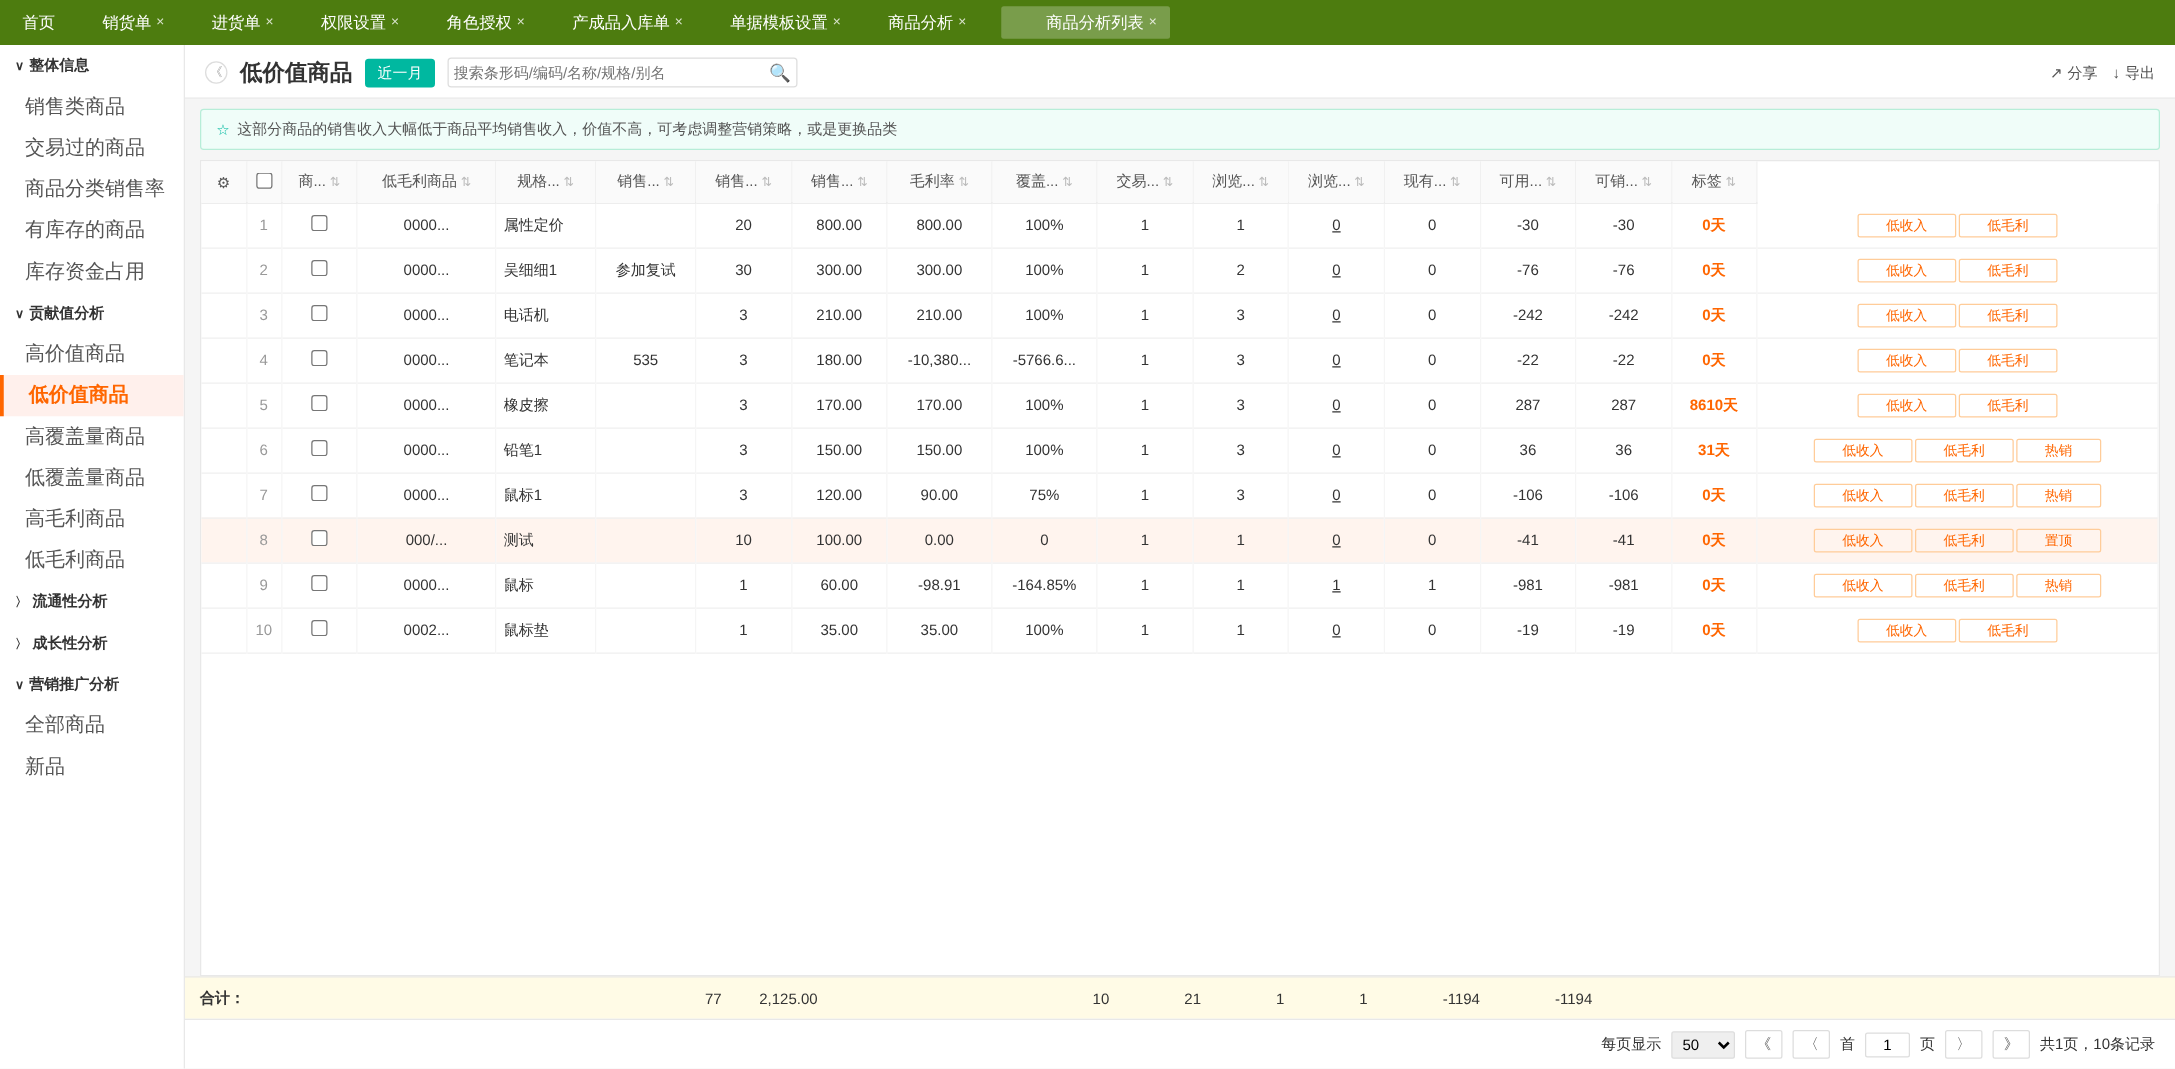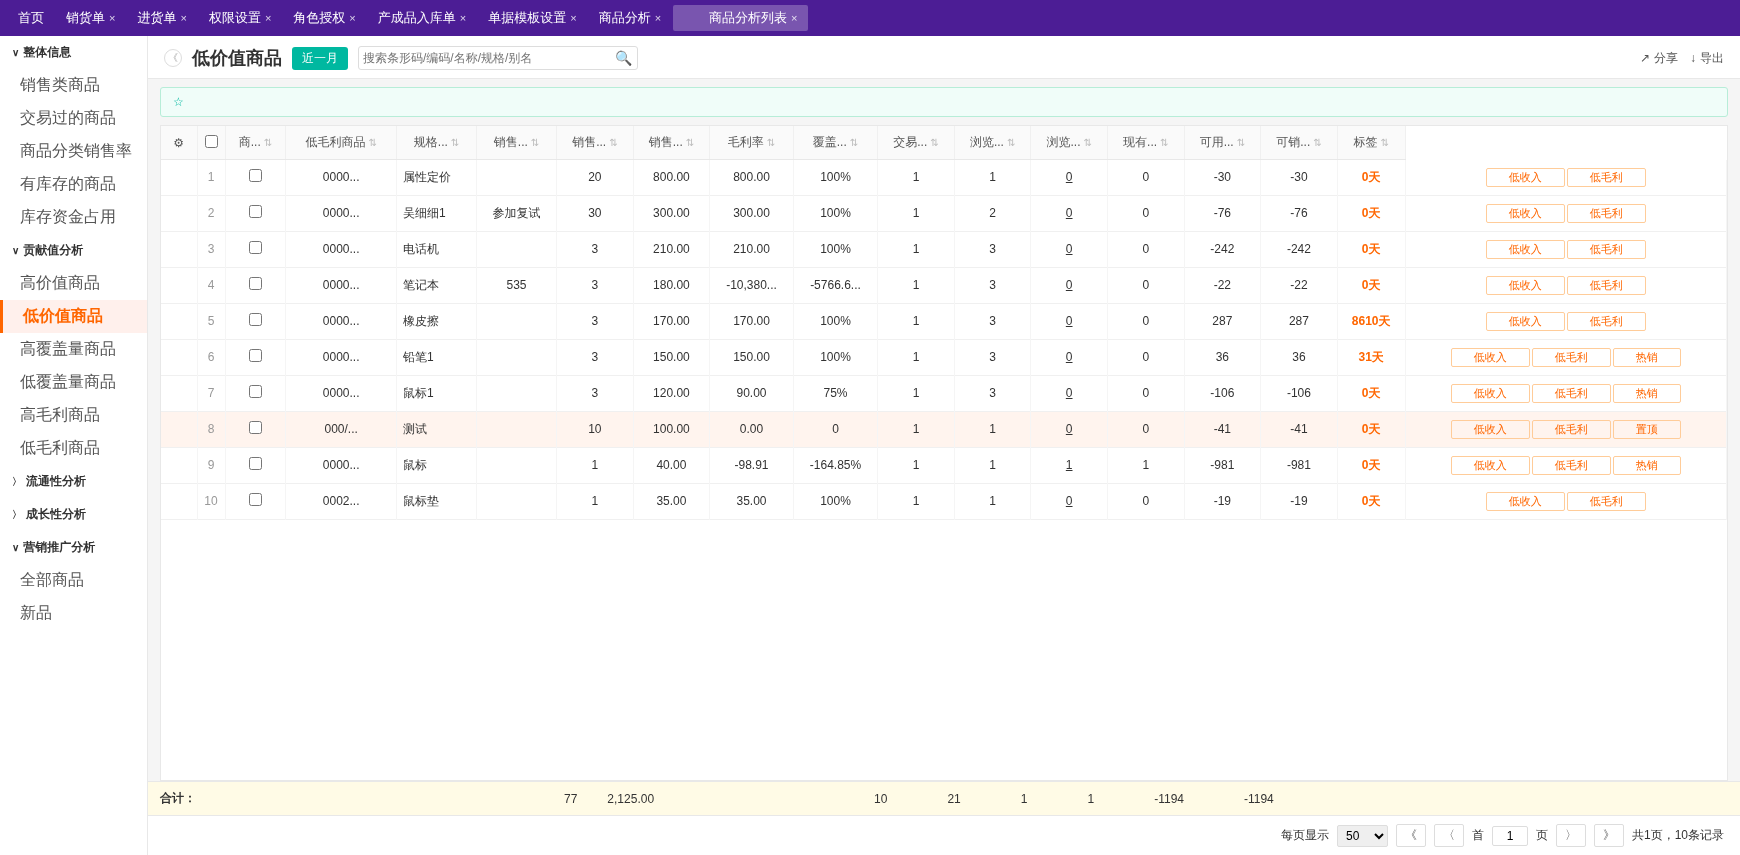--- a/index.html
+++ b/index.html
@@ -1,25 +1,25 @@
 <!DOCTYPE html>
 <html><head>
   <meta charset="utf-8">
   <style>
     * { box-sizing: border-box; margin: 0; padding: 0; }
     body { font-family: "Microsoft YaHei", Arial, sans-serif; font-size: 12px; background: #f5f5f5; color: #333; height: 855px; overflow: hidden; }
 
     
     .top-nav {
-      background: #4c1d95;
+      background: #4d7c0f;
       height: 36px;
       display: flex;
       align-items: center;
       padding: 0 8px;
-      gap: 2px;
+      gap: 18px;
     }
     .nav-item {
       color: #fff;
       padding: 4px 10px;
       cursor: pointer;
       white-space: nowrap;
       font-size: 13px;
       border-radius: 2px;
       display: flex;
       align-items: center;
@@ -391,20 +391,21 @@
         </div>
         <div class="header-action-btn">
           <span>↓</span>
           <span>导出</span>
         </div>
       </div>
     </div>
 
     <div class="info-bar">
       <span class="info-icon">☆</span>
+      <span>这部分商品的销售收入大幅低于商品平均销售收入，价值不高，可考虑调整营销策略，或是更换品类</span>
     </div>
 
     <div class="table-container">
       <table>
         <thead>
           <tr>
             <th class="gear-col">
               <div class="col-label">⚙</div>
             </th>
             <th class="checkbox-cell">
@@ -665,21 +666,21 @@
               <td><span class="tag tag-low-income">低收入</span><span class="tag tag-low-income">低毛利</span><span class="tag tag-low-income">置顶</span></td>
             </tr>
             <tr>
               <td></td>
               <td class="row-num">9</td>
               <td><input type="checkbox" style=""></td>
               <td>0000...</td>
               <td class="td-left">鼠标</td>
               <td></td>
               <td>1</td>
-              <td>40.00</td>
+              <td>60.00</td>
               <td>-98.91</td>
               <td>-164.85%</td>
               <td>1</td>
               <td>1</td>
               <td><span class="underline-link">1</span></td>
               <td>1</td>
               <td>-981</td>
               <td>-981</td>
               <td class="day-text">0天</td>
               <td><span class="tag tag-low-income">低收入</span><span class="tag tag-low-income">低毛利</span><span class="tag tag-low-income">热销</span></td>

